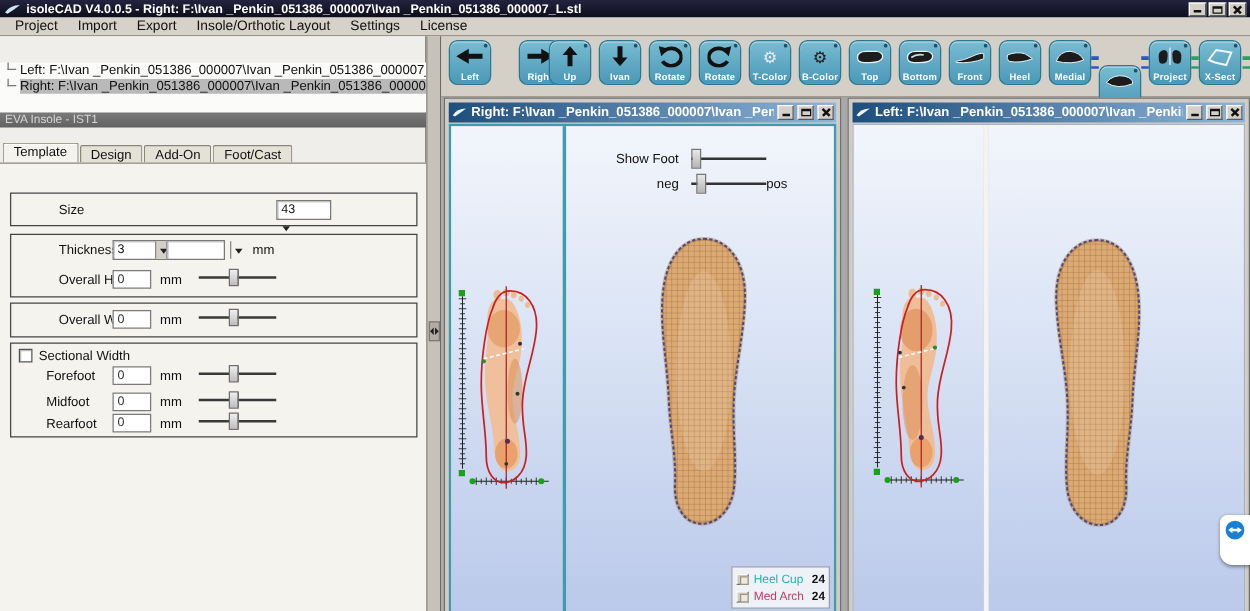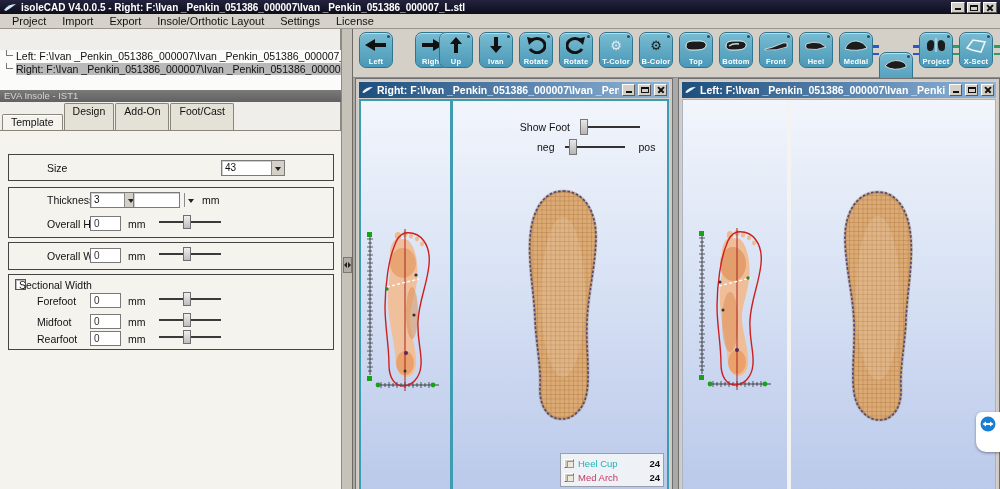--- a/index.html
+++ b/index.html
@@ -31,21 +31,21 @@
   }
   .menu-item { padding:16px 8px; font-size:11px; color:#111; }
   
   .left-panel { position:absolute; left:0; top:29px; width:341px; height:460px; background:#efeeea; border-right:1px solid #8d8a82; }
   .panel-header { position:absolute; left:0; width:341px; height:12px; background:linear-gradient(#7a7a7a,#616161); color:#d4d4d4; font-size:9.5px; line-height:12px; padding-left:4px; }
   .jobtree-body { position:absolute; left:0; top:21px; width:341px; height:40px; background:#fbfbfa; }
   .tree-item { position:relative; height:13px; line-height:13px; font-size:10.5px; white-space:nowrap; padding-left:16px; color:#111; overflow:hidden; }
   .tree-item .elbow { position:absolute; left:6px; top:-6px; width:7px; height:12px; border-left:1px solid #777; border-bottom:1px solid #777; }
   .tree-item.selected span.lbl { background:#b9b9b9; }
   .tabstrip { position:absolute; left:2px; top:85px; width:338px; height:16px; display:flex; align-items:flex-end; }
-  .tab { border:1px solid #8a867c; border-bottom:none; background:#e4e1d7; padding:1px 8px 2px 8px; font-size:10.5px; height:27px; border-radius:2px 2px 0 0; margin-right:1px; }
+  .tab { border:1px solid #8a867c; border-bottom:none; background:#e4e1d7; padding:1px 8px 2px 8px; font-size:10.5px; height:14px; border-radius:2px 2px 0 0; margin-right:1px; }
   .tab.active { background:#f4f3ee; height:16px; font-weight:normal; box-shadow:inset 0 1px 0 #fff; }
   .form-area { position:absolute; left:0; top:101px; width:341px; height:359px; background:#f4f3ee; border-top:1px solid #8a867c; }
   .groupbox { position:absolute; border:1px solid #444; background:#f4f3ee; }
   .flabel { position:absolute; font-size:10.5px; color:#111; white-space:nowrap; }
   .combo { position:absolute; height:16px; background:#fff; border:1px solid #7a7a7a; box-shadow:inset 1px 1px 0 #cfcfcf; display:flex; }
   .combo .combo-text { flex:1; font-size:10px; line-height:14px; padding-left:3px; overflow:hidden; }
   .combo .combo-arrow { width:13px; background:#d4d0c8; border-left:1px solid #8a8a8a; position:relative; }
   .combo .combo-arrow::after { content:""; position:absolute; left:3px; top:6px; border:3px solid transparent; border-top:4px solid #222; }
   .tinput { position:absolute; height:15px; width:31px; background:#fff; border:1px solid #7a7a7a; font-family:"Liberation Sans",sans-serif; font-size:10px; padding-left:3px; color:#333; }
   .fslider { position:absolute; height:14px; }
@@ -80,29 +80,29 @@
   .vp-title .wbtn { width:13px; height:12px; }
   .vp-body { position:absolute; left:3px; right:3px; top:20px; bottom:0; }
   .panes { position:absolute; inset:0; display:flex; }
   .vp1 .panes { border:2px solid #3d9cb0; }
   .vp2 .panes { border:1px solid #a8b2c2; }
   .pane { position:relative; height:100%; background:linear-gradient(#f2f5fb 0%, #dde6f6 35%, #b7c6e9 100%); overflow:hidden; }
   .vp1 .pane-divider { width:3px; background:#3d9cb0; }
   .vp2 .pane-divider { width:4px; background:rgba(255,255,255,.75); }
   
   .vrows { position:absolute; left:0; top:16px; width:100%; }
-  .vrow { display:flex; align-items:center; height:20px;justify-content:center; }
+  .vrow { display:flex; align-items:center; height:20px; }
   .vrow .vlabel { width:100px; text-align:right; padding-right:10px; font-size:10.5px; color:#111; }
   .vtrack { position:relative; width:60px; height:16px; }
   .vtrack .line { position:absolute; left:0; right:0; top:7px; height:2px; background:#333; }
   .vtrack .vthumb { position:absolute; top:0; width:8px; height:16px; background:linear-gradient(#e8e8e8,#b5b5b5); border:1px solid #777; }
   .vtrack .vthumb.at-left { left:0; } .vtrack .vthumb.at-right { right:0; }
-  .vrow .pos-label { font-size:10.5px; margin-left:14px; }
-  
-  .legend { position:absolute; width:104px; background:#eef1f6; border:1px solid #9aa0ab; padding:2px 3px; }
+  .vrow .pos-label { font-size:10.5px; }
+  
+  .legend { position:absolute; width:79px; background:#eef1f6; border:1px solid #9aa0ab; padding:2px 3px; }
   .legend-row { display:flex; align-items:center; gap:4px; height:14px; }
   .legend-swatch { width:10px; height:9px; background:#cfcabe; border:1px solid; border-color:#fff #6f6f6f #6f6f6f #fff; position:relative; }
   .legend-swatch::after { content:""; position:absolute; left:2px; top:1px; width:5px; height:5px; background:#efe9da; border:1px solid #9a958a; }
   .legend-label { font-size:9.5px; flex:1; }
   .legend-label.teal { color:#1fb3b3; } .legend-label.red { color:#c43a60; }
   .legend-val { font-size:9.5px; color:#111; font-weight:bold; }
   
   .tv-tab { position:absolute; left:976px; top:412px; width:24px; height:40px; background:#fff; border-radius:6px 0 0 10px; box-shadow:0 1px 3px rgba(0,0,0,.4); display:flex; justify-content:center; padding-top:4px; }
 </style>
 </head>
@@ -156,21 +156,21 @@
       <span class="tab active">Template</span>
       <span class="tab">Design</span>
       <span class="tab">Add-On</span>
       <span class="tab">Foot/Cast</span>
     </div>
 
     <div class="form-area">
 
       <div class="groupbox" style="left:8px; top:23px; width:326px; height:27px;">
         <span class="flabel" style="left:38px; top:7px;">Size</span>
-        <div class="combo" style="left:212px; top:5px; width:64px;">
+        <div class="combo" style="left:212px; top:5px; width:44px;flex-direction:column;">
           <span class="combo-text">43</span>
             <span class="combo-arrow"></span>
         </div>
       </div>
 
       <div class="groupbox" style="left:8px; top:56px; width:326px; height:51px;">
         <span class="flabel" style="left:38px; top:6px;">Thickness</span>
         <div class="combo" style="left:81px; top:4px; width:48px;">
           <span class="combo-text">3</span>
             <span class="combo-arrow"></span>
@@ -197,21 +197,21 @@
         <span class="flabel" style="left:119px; top:7px;">mm</span>
         <div class="fslider" style="left:150px; top:4px; width:62px;">
           <span class="track"></span>
             <span class="notch"></span>
             <span class="thumb" style="left:24px;"></span>
         </div>
       </div>
 
       <div class="groupbox" style="left:8px; top:143px; width:326px; height:76px;">
         <span class="checkbox" style="left:6px; top:4px;"></span>
-        <span class="flabel" style="left:10px; top:4px;">Sectional Width</span>
+        <span class="flabel" style="left:22px; top:4px;">Sectional Width</span>
 
         <span class="flabel" style="left:28px; top:20px;">Forefoot</span>
         <input class="tinput" style="left: 81px; top: 18px;" value="0">
         <span class="flabel" style="left:119px; top:20px;">mm</span>
         <div class="fslider" style="left:150px; top:17px; width:62px;">
           <span class="track"></span>
             <span class="notch"></span>
             <span class="thumb" style="left:24px;"></span>
         </div>
 

